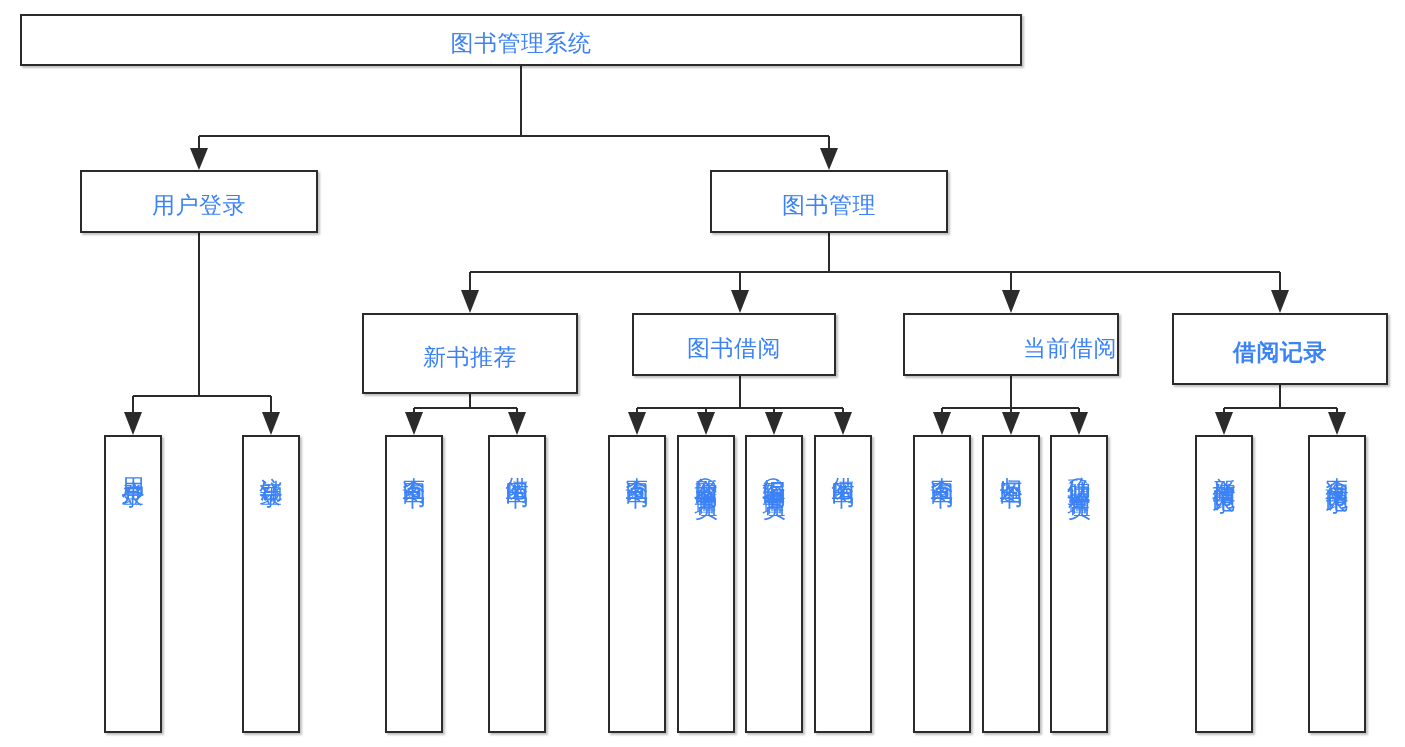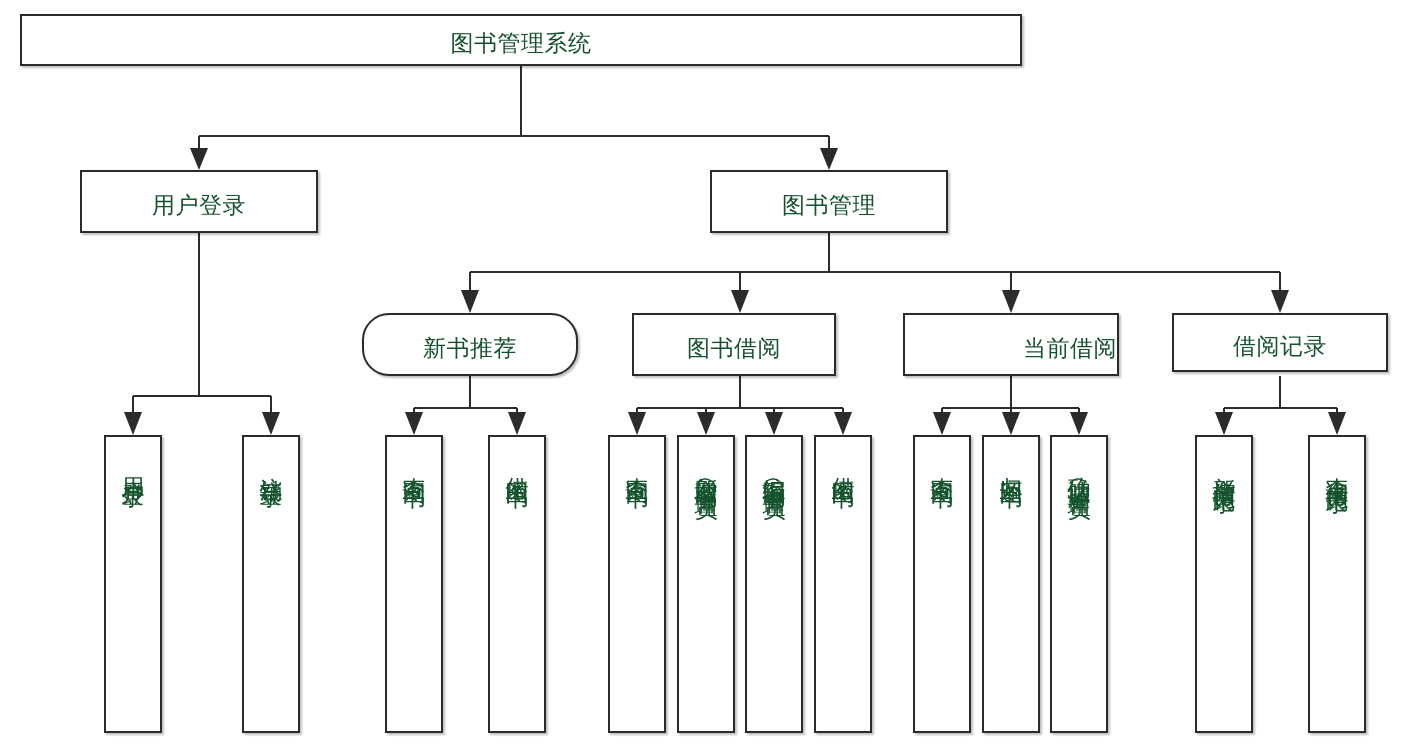--- a/index.html
+++ b/index.html
@@ -41,21 +41,21 @@
     position: absolute;
     box-sizing: border-box;
     background: #ffffff;
     border: 2.6px solid #2b2b2b;
     display: flex;
     align-items: center;
     justify-content: center;
     box-shadow: 2px 2px 2px rgba(0,0,0,0.25);
   }
   .node .label {
-    color: #14532d;
+    color: #3b82f6;
     white-space: nowrap;
     letter-spacing: 0.5px;
     margin-top: 8px;
   }
   .node.h .label {
     font-size: 23px;
     line-height: 1.1;
   }
   .node.root .label {
     font-size: 23px;
@@ -159,30 +159,30 @@
     <span class="label">图书管理系统</span>
   </div>
 
   <div class="node h" style="left:80px; top:170px; width:238px; height:63px;">
     <span class="label">用户登录</span>
   </div>
   <div class="node h" style="left:710px; top:170px; width:238px; height:63px;">
     <span class="label">图书管理</span>
   </div>
 
-  <div class="node h" style="left:362px; top:313px; width:216px; height:63px;border-radius:27px;">
+  <div class="node h" style="left:362px; top:313px; width:216px; height:81px;">
     <span class="label">新书推荐</span>
   </div>
   <div class="node h" style="left:632px; top:313px; width:204px; height:63px;">
     <span class="label">图书借阅</span>
   </div>
   <div class="node h" style="left:903px; top:313px; width:216px; height:63px;justify-content:flex-end;">
     <span class="label">当前借阅</span>
   </div>
-  <div class="node h" style="left:1172px; top:313px; width:216px; height:59px;">
+  <div class="node h" style="left:1172px; top:313px; width:216px; height:72px;font-weight:bold;">
     <span class="label">借阅记录</span>
   </div>
 
   <div class="node v" style="left:104px; top:435px; width:58px; height:298px;">
     <span class="label">用户登录</span>
   </div>
   <div class="node v" style="left:242px; top:435px; width:58px; height:298px;">
     <span class="label">注销登录</span>
   </div>
 

